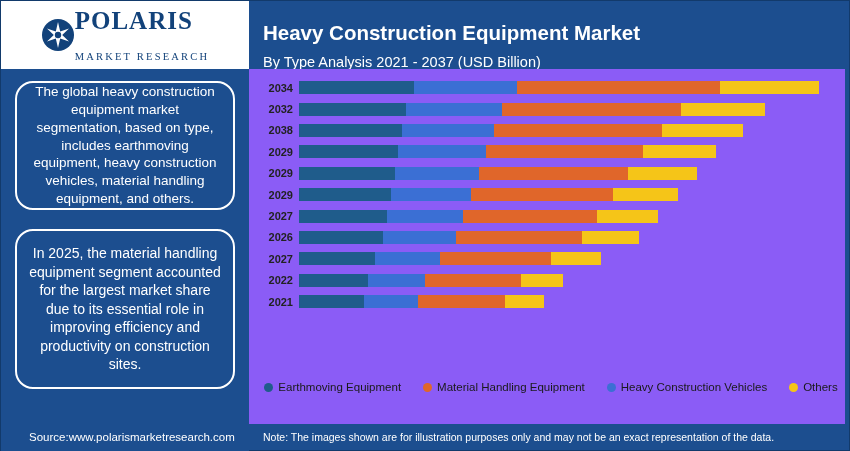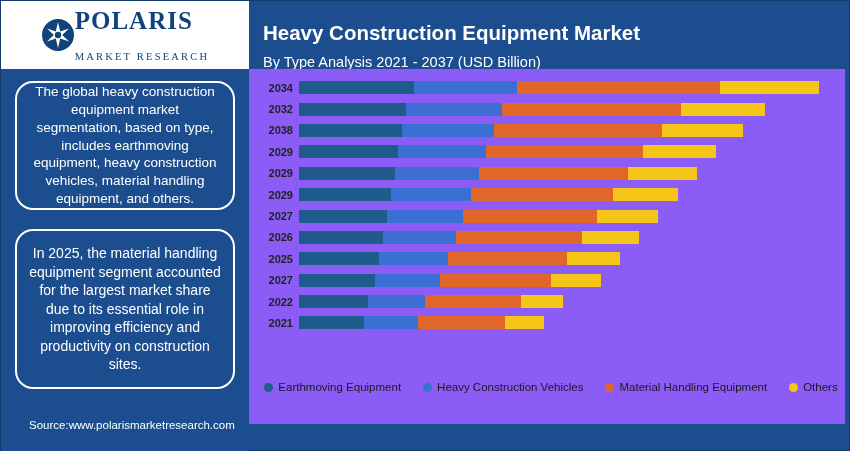--- a/index.html
+++ b/index.html
@@ -65,21 +65,21 @@
     text-align: center;
     padding: 10px 10px;
     font-size: 13.5px;
     line-height: 1.32;
   }
   .callout-1 { top: 80px; height: 129px; display: flex; align-items: center; justify-content: center; }
   .callout-2 { top: 228px; height: 160px; display: flex; align-items: center; justify-content: center; font-size: 14px; }
   .source {
     position: absolute;
     left: 28px;
-    top: 418px;
+    top: 430px;
     font-size: 11.5px;
     color: #ffffff;
   }
   
   .header {
     position: absolute;
     left: 248px; top: 0;
     width: 602px; height: 68px;
     color: #ffffff;
     padding: 20px 0 0 14px;
@@ -258,29 +258,20 @@
         <div class="row">
           <div class="row-label">2026</div>
           <div class="bars">
             <div class="seg" style="width: 84.1176px; background: rgb(31, 92, 139);"></div>
             <div class="seg" style="width: 72.6471px; background: rgb(59, 111, 212);"></div>
             <div class="seg" style="width: 126.176px; background: rgb(224, 102, 42);"></div>
             <div class="seg" style="width: 57.3529px; background: rgb(245, 197, 24);"></div>
           </div>
         </div>
         <div class="row">
-          <div class="row-label">2025</div>
-          <div class="bars">
-            <div class="seg" style="width: 80.2941px; background: rgb(31, 92, 139);"></div>
-            <div class="seg" style="width: 68.8235px; background: rgb(59, 111, 212);"></div>
-            <div class="seg" style="width: 118.529px; background: rgb(224, 102, 42);"></div>
-            <div class="seg" style="width: 53.5294px; background: rgb(245, 197, 24);"></div>
-          </div>
-        </div>
-        <div class="row">
           <div class="row-label">2027</div>
           <div class="bars">
             <div class="seg" style="width: 76.4706px; background: rgb(31, 92, 139);"></div>
             <div class="seg" style="width: 65px; background: rgb(59, 111, 212);"></div>
             <div class="seg" style="width: 110.882px; background: rgb(224, 102, 42);"></div>
             <div class="seg" style="width: 49.7059px; background: rgb(245, 197, 24);"></div>
           </div>
         </div>
         <div class="row">
           <div class="row-label">2022</div>
@@ -300,27 +291,28 @@
             <div class="seg" style="width: 38.2353px; background: rgb(245, 197, 24);"></div>
           </div>
         </div>
       </div>
     <div class="legend" id="legend">
         <div class="legend-item">
           <span class="legend-dot" style="background: rgb(31, 92, 139);"></span>
           <span>Earthmoving Equipment</span>
         </div>
         <div class="legend-item">
+          <span class="legend-dot" style="background: rgb(224, 102, 42);"></span>
+          <span>Material Handling Equipment</span>
+        </div>
+        <div class="legend-item">
           <span class="legend-dot" style="background: rgb(59, 111, 212);"></span>
           <span>Heavy Construction Vehicles</span>
-        </div>
-        <div class="legend-item">
-          <span class="legend-dot" style="background: rgb(224, 102, 42);"></span>
-          <span>Material Handling Equipment</span>
         </div>
         <div class="legend-item">
           <span class="legend-dot" style="background: rgb(245, 197, 24);"></span>
           <span>Others</span>
         </div>
       </div>
   </div>
 
+  <div class="note">Note: The images shown are for illustration purposes only and may not be an exact representation of the data.</div>
 </div>
 
 </body></html>

